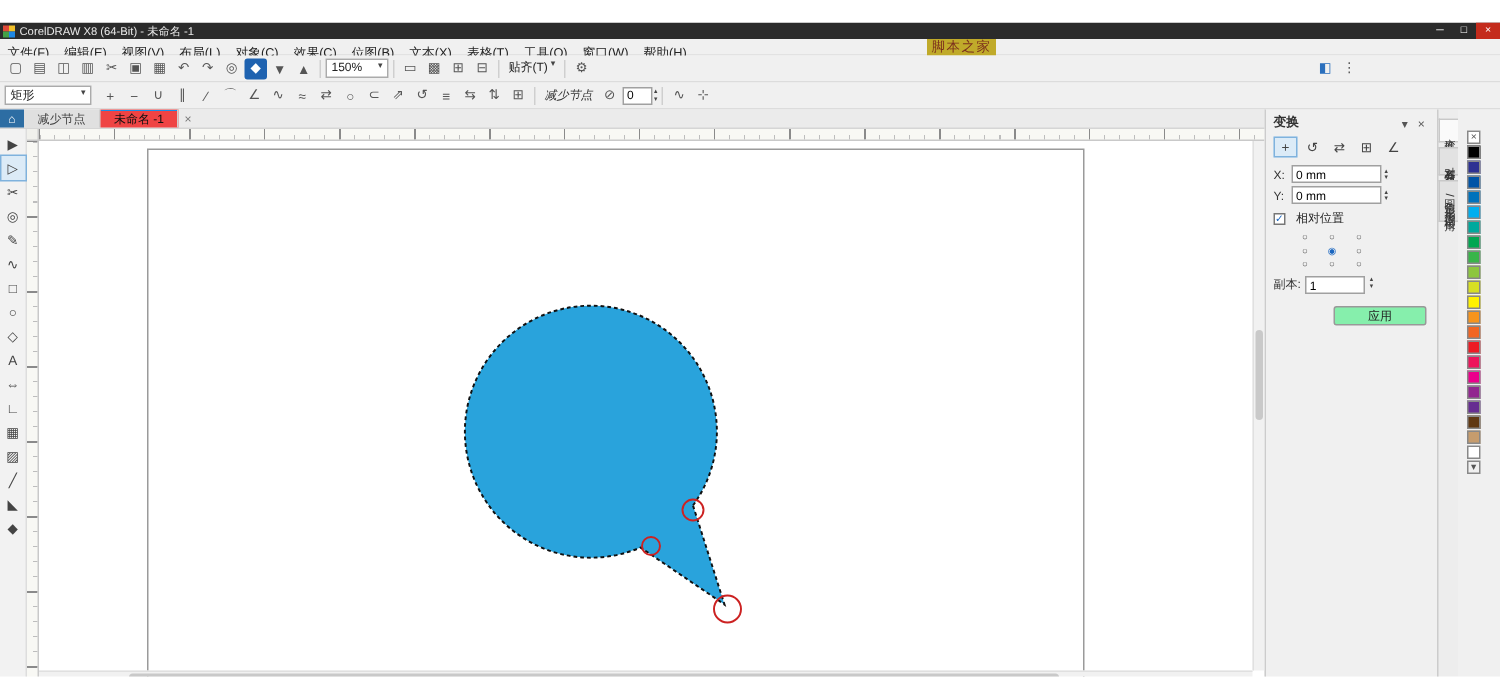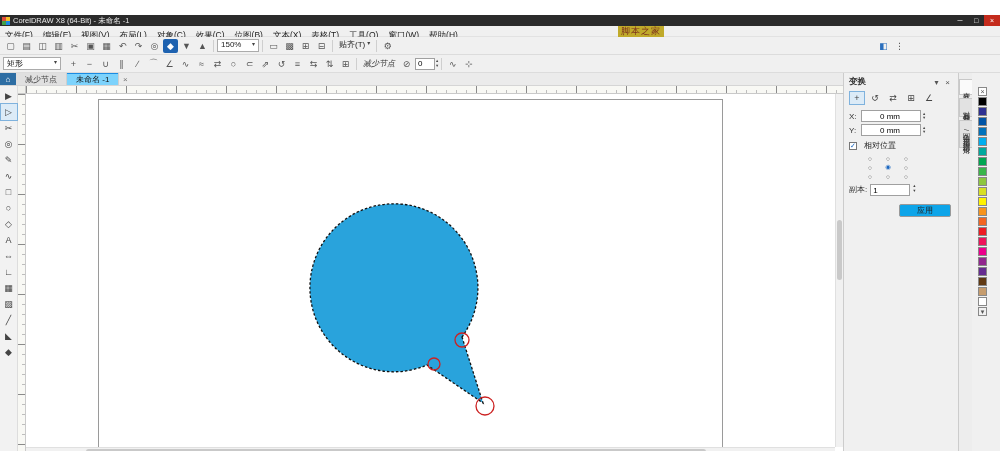--- a/index.html
+++ b/index.html
@@ -35,21 +35,21 @@
   .preset-combo { width:58px; justify-content:space-between; margin-right:4px; }
   .tb-right { margin-left:auto; display:flex; align-items:center; gap:1px; margin-right:90px; }
   .pb-label { font-size:8px; color:#333; margin:0 3px; white-space:nowrap;font-style:italic; }
   .num-input { width:20px; height:12px; border:1px solid #a0a0a0; background:#fff; font-size:8px; padding:0 2px; font-family:inherit; }
   .spin-col { display:flex; flex-direction:column; justify-content:center; font-size:4.5px; line-height:4.5px; color:#444; }
 
   
   .tabbar { position:absolute; top:58px; left:0; width:843px; height:13px; background:#ebebeb; border-bottom:1px solid #d5d5d5; display:flex; align-items:stretch; }
   .home-tab { width:16px; background:#2d6da3; color:#fff; display:flex; align-items:center; justify-content:center; font-size:8px; flex:0 0 auto; }
   .doc-tab { padding:0 9px; display:flex; align-items:center; font-size:8px; background:#e0e0e0; border-right:1px solid #cfcfcf; color:#444; }
-  .doc-tab.active { background:#7dd3fc; color:#111; box-shadow:inset 0 1px 0 #1b8ce3; }
+  .doc-tab.active { background:#ef4444; color:#111; box-shadow:inset 0 1px 0 #1b8ce3; }
   .tab-close { width:12px; display:flex; align-items:center; justify-content:center; color:#777; font-size:8px; }
 
   
   .toolbox { position:absolute; left:0; top:71px; bottom:11px; width:18px; background:#f2f2f2; border-right:1px solid #ddd; display:flex; flex-direction:column; align-items:center; padding-top:2px; }
   .tool { width:16px; height:16px; display:flex; align-items:center; justify-content:center; font-size:9px; color:#444; }
   .tool.active { background:#dcebf7; outline:1px solid #7fb2dd; }
 
   
   .canvas { position:absolute; left:18px; top:71px; width:825px; height:369px; background:#fff; overflow:hidden; }
   .ruler-corner { position:absolute; left:0; top:0; width:8px; height:8px; background:#f0f0ec; border-right:1px solid #c9c9c9; border-bottom:1px solid #c9c9c9; z-index:4; }
@@ -70,30 +70,30 @@
   .docker { position:absolute; left:843px; width:115px; top:58px; bottom:11px; background:#f0f0f0; border-left:1px solid #ccc; padding:3px 5px; font-size:8px; }
   .docker-header { display:flex; align-items:center; height:12px; }
   .docker-title { font-weight:bold; font-size:8.5px; color:#333; }
   .docker-hbtn { margin-left:auto; width:11px; text-align:center; color:#555; font-size:8px; }
   .docker-hbtn + .docker-hbtn { margin-left:0; }
   .docker-toolbar { display:flex; gap:2px; margin:3px 0 5px 0; }
   .dk-btn { width:16px; height:14px; border:1px solid transparent; display:flex; align-items:center; justify-content:center; font-size:9px; color:#444; }
   .dk-btn.active { background:#dcebf7; border-color:#7fb2dd; }
   .field-row { display:flex; align-items:center; gap:2px; margin:2px 0; }
   .field-row label { width:10px; color:#333; }
-  .text-input { width:60px; height:12px; border:1px solid #a0a0a0; background:#fff; font-size:8px; padding:0 18px; font-family:inherit; }
+  .text-input { width:60px; height:12px; border:1px solid #a0a0a0; background:#fff; font-size:8px; padding:0 2px; font-family:inherit; }
   .chk-row { display:flex; align-items:center; gap:7px; margin:4px 0 3px 0; }
   .chk { width:8px; height:8px; border:1px solid #777; background:#fff; display:flex; align-items:center; justify-content:center; font-size:7px; color:#1a66c0; }
   .anchor-grid { display:grid; grid-template-columns:repeat(3,14px); gap:1px 4px; margin:2px 0 4px 16px; font-size:6.5px; color:#555; }
   .anchor { width:10px; height:8px; display:flex; align-items:center; justify-content:center; }
   .anchor.active { color:#1a66c0; }
   .copies-row { display:flex; align-items:flex-start; gap:3px; margin-top:4px; }
   .copies-row label { color:#333; }
   .copies-input { width:40px; height:12px; border:1px solid #a0a0a0; background:#fff; font-size:8px; padding:0 2px; font-family:inherit; }
-  .apply-btn { display:block; margin:8px 2px 0 auto; width:52px; height:13px; background:#0ea5e9; border:1px solid #999; border-radius:2px; font-size:8px; font-family:inherit; color:#222; }
+  .apply-btn { display:block; margin:8px 2px 0 auto; width:62px; height:13px; background:#86efac; border:1px solid #999; border-radius:2px; font-size:8px; font-family:inherit; color:#222; }
 
   
   .vtabs { position:absolute; left:958px; width:14px; top:58px; bottom:11px; background:#ededed; border-left:1px solid #ccc; display:flex; flex-direction:column; padding-top:6px; gap:3px; align-items:center; }
   .vtab { writing-mode:vertical-rl; font-size:7.5px; padding:6px 1px; color:#333; background:#e2e2e2; border:1px solid #c8c8c8; border-right:none; letter-spacing:1px; }
   .vtab.active { background:#fafafa; }
 
   
   .palette { position:absolute; left:972px; width:28px; top:58px; bottom:11px; background:#f0f0f0; display:flex; flex-direction:column; align-items:flex-start; padding:14px 0 0 6px; gap:1px; }
   .swatch { width:9px; height:9px; border:1px solid #888; font-size:7px; line-height:7px; display:flex; align-items:center; justify-content:center; color:#555; flex:0 0 auto; }
 

